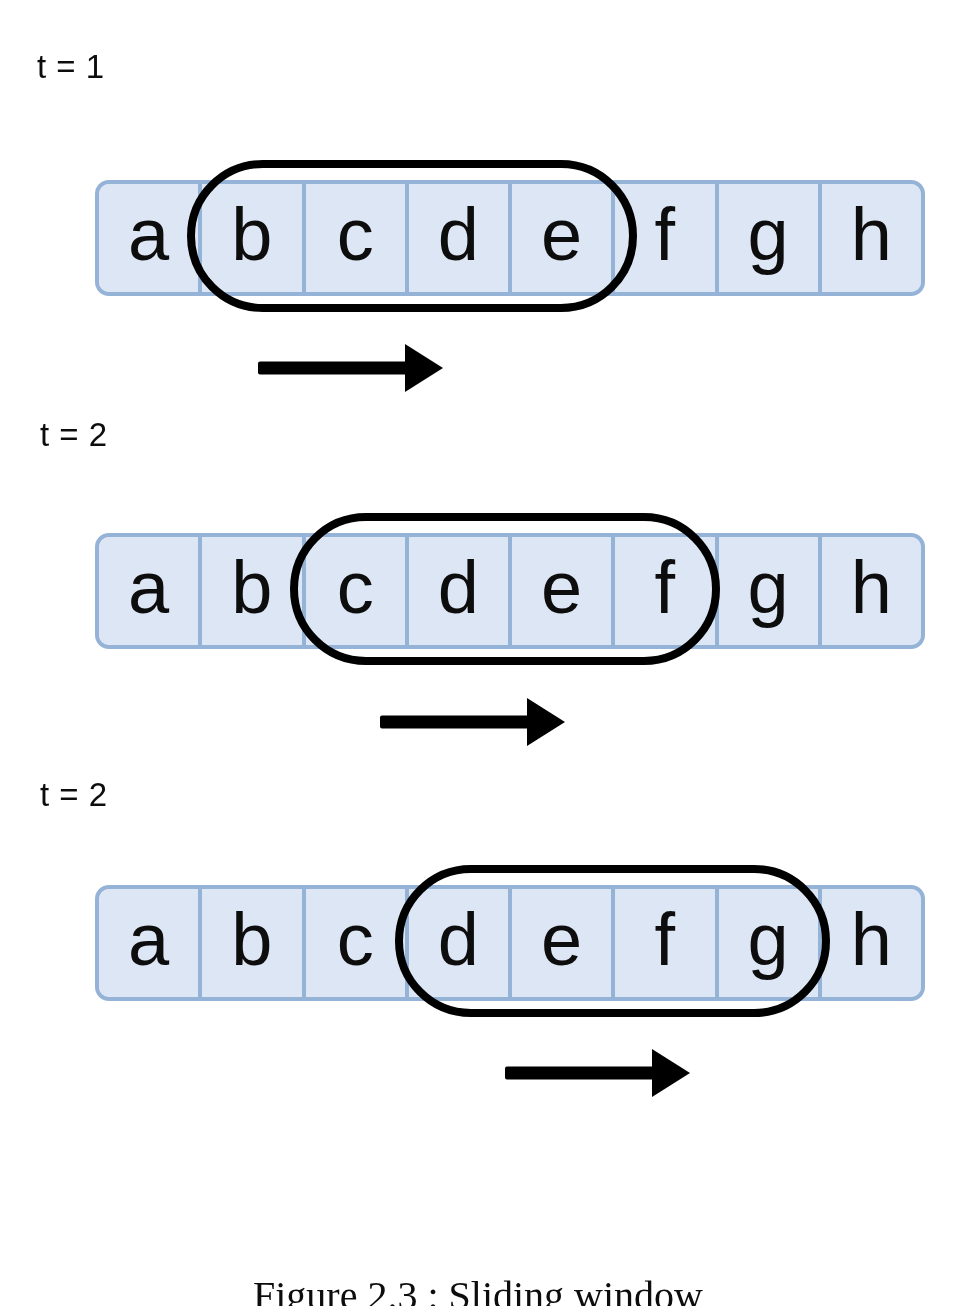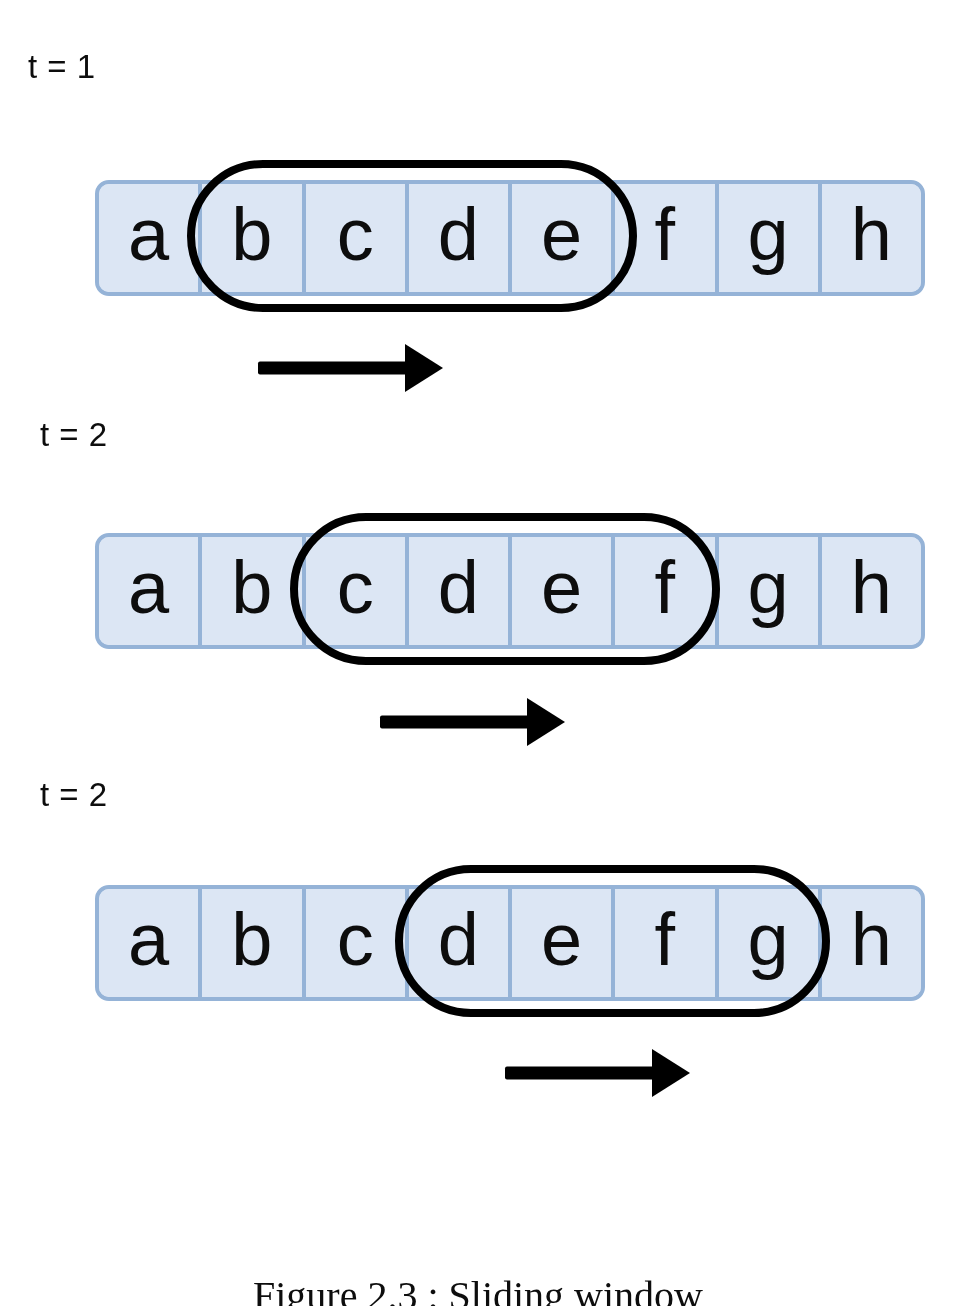--- a/index.html
+++ b/index.html
@@ -98,21 +98,21 @@
     text-align: center;
     font-family: "Liberation Serif", serif;
     font-size: 40px;
     color: #0d0d0d;
     white-space: nowrap;
   }
 </style>
 </head>
 <body>
 
-<div class="step-label" style="left:28px; top:48px;">t = 1</div>
+<div class="step-label" style="left:37px; top:48px;">t = 1</div>
 
 <div class="strip" style="left:95px; top:180px; width:830px; height:116px;">
   <div class="cell">a</div>
   <div class="cell">b</div>
   <div class="cell">c</div>
   <div class="cell">d</div>
   <div class="cell">e</div>
   <div class="cell">f</div>
   <div class="cell">g</div>
   <div class="cell">h</div>

